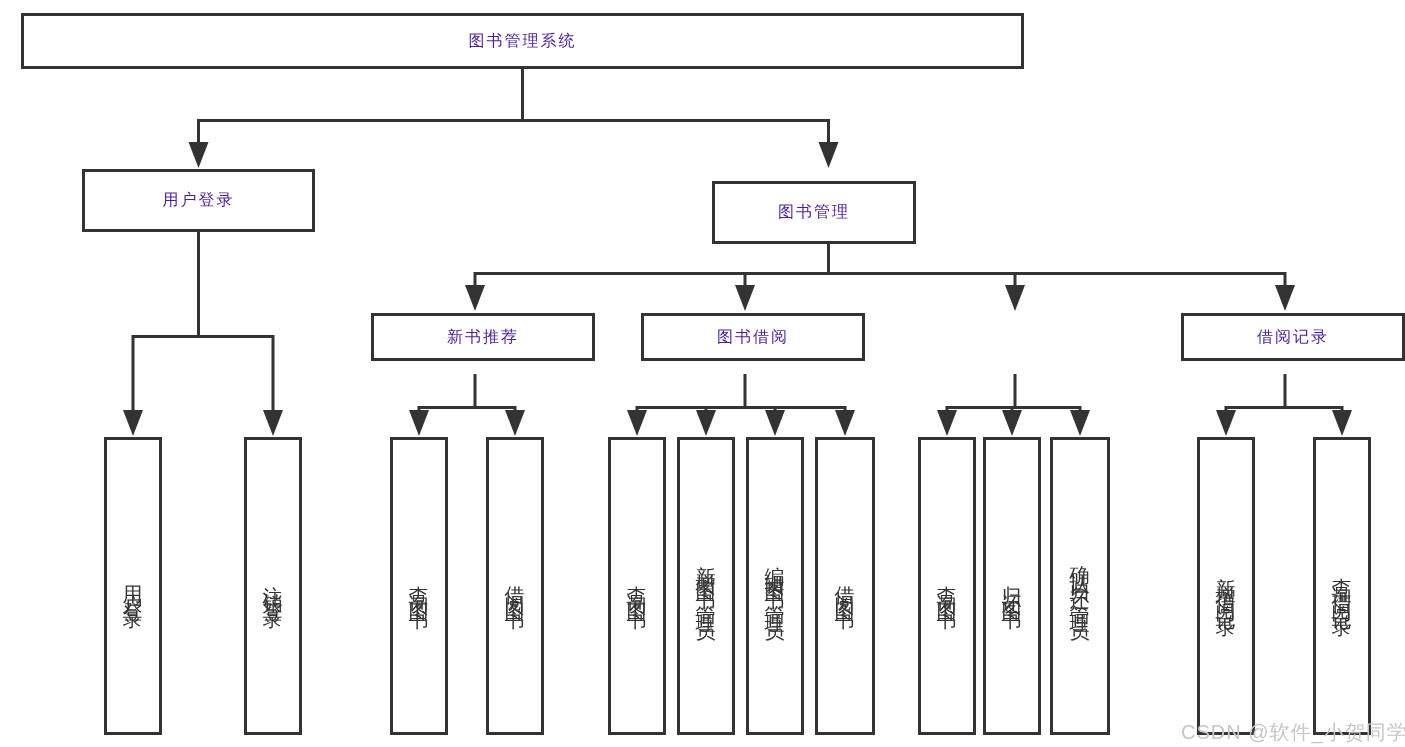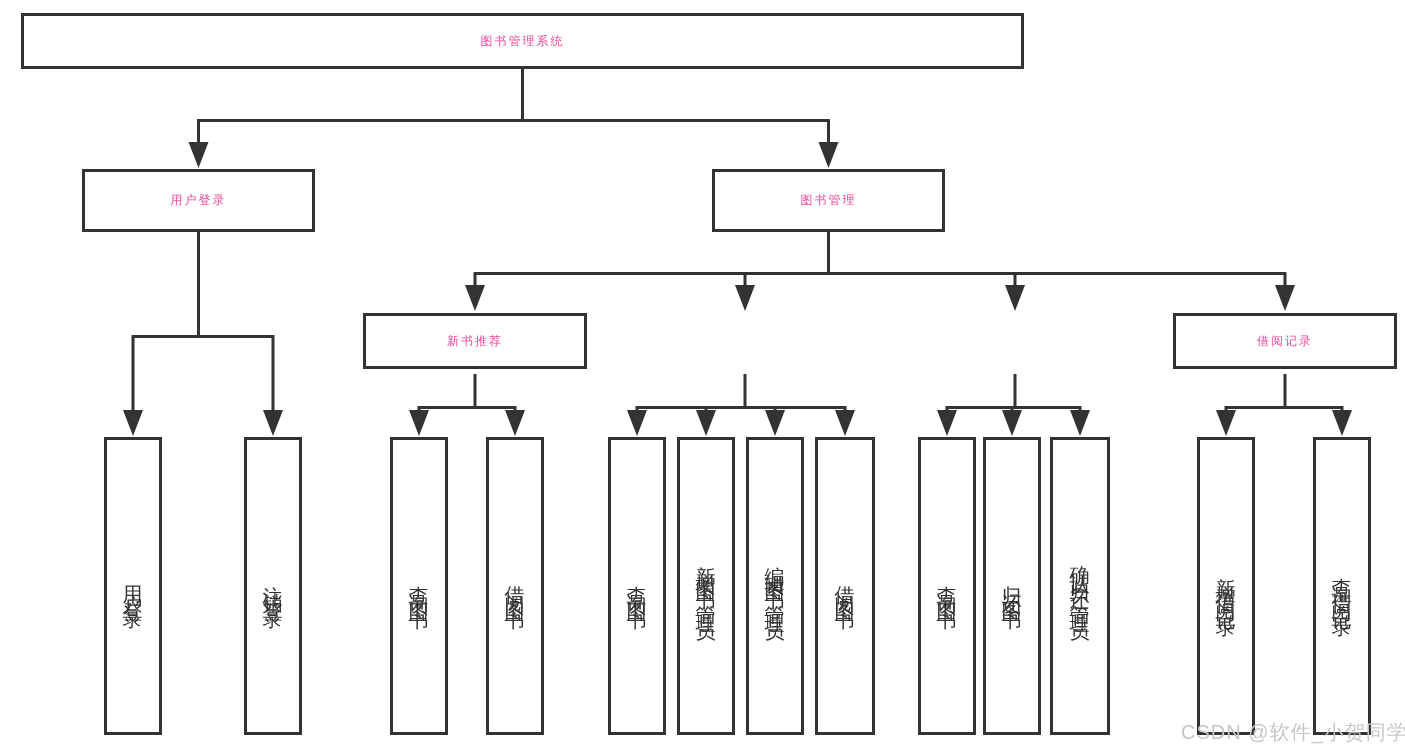--- a/index.html
+++ b/index.html
@@ -22,29 +22,29 @@
     position: absolute;
     box-sizing: border-box;
     border: 3px solid #333333;
     background: #ffffff;
     display: flex;
     align-items: center;
     justify-content: center;
     z-index: 2;
   }
   .node .hlabel {
-    font-size: 12px;
+    font-size: 16px;
     letter-spacing: 2px;
-    color: #ec4899;
+    color: #4c1d95;
     white-space: nowrap;
   }
   .root  { left: 21px;  top: 13px;  width: 1003px; height: 56px; }
   .lvl2a { left: 82px;  top: 169px; width: 233px;  height: 63px; }
-  .lvl2b { left: 712px; top: 169px; width: 233px;  height: 63px; }
-  .lvl3  { top: 313px;  width: 224px; height: 56px; }
+  .lvl2b { left: 712px; top: 181px; width: 204px;  height: 63px; }
+  .lvl3  { top: 313px;  width: 224px; height: 48px; margin-left: 8px; }
   .leaf  { top: 437px;  width: 58px;  height: 298px; }
   .vtext {
     writing-mode: vertical-rl;
     text-orientation: mixed;
     font-size: 20px;
     line-height: 1;
     letter-spacing: 8px;
     color: #333333;
     white-space: nowrap;
   }
@@ -128,20 +128,23 @@
   <div class="node lvl2a">
     <span class="hlabel">用户登录</span>
   </div>
   <div class="node lvl2b">
     <span class="hlabel">图书管理</span>
   </div>
 
   <div class="node lvl3" style="left:363px">
     <span class="hlabel">新书推荐</span>
   </div>
+  <div class="node lvl3" style="left:633px">
+    <span class="hlabel">图书借阅</span>
+  </div>
   <div class="node lvl3" style="left:1173px">
     <span class="hlabel">借阅记录</span>
   </div>
 
   <div class="node leaf" style="left:104px">
     <span class="vtext">用户登录</span>
   </div>
   <div class="node leaf" style="left:244px">
     <span class="vtext">注销登录</span>
   </div>

